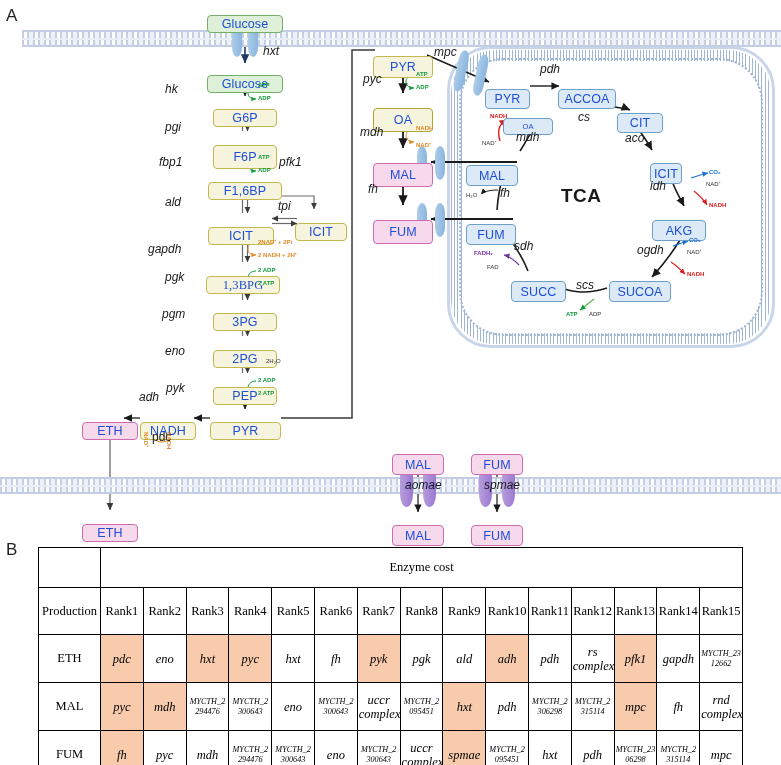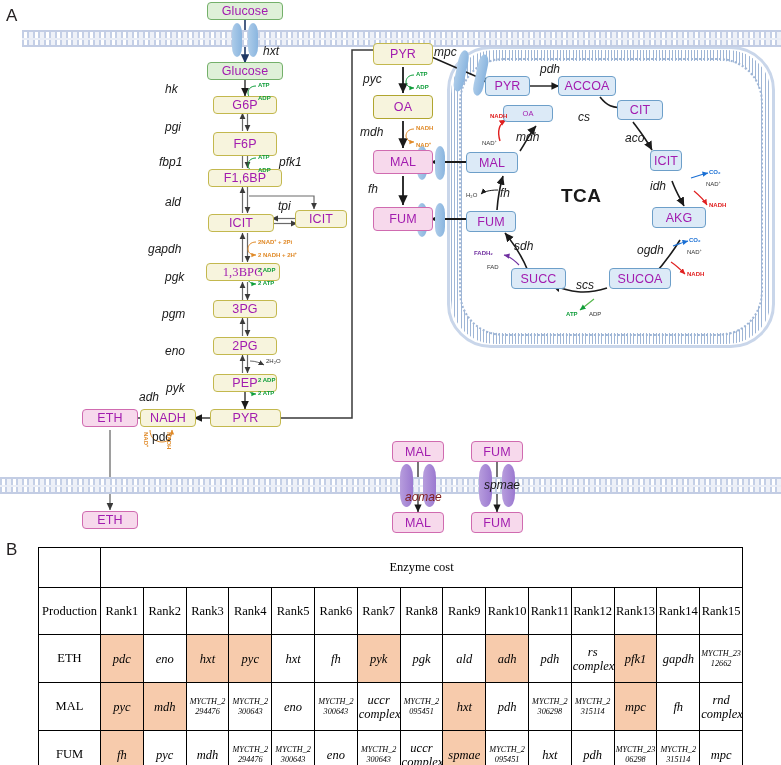--- a/index.html
+++ b/index.html
@@ -26,24 +26,25 @@
 
   
   .node {
     position: absolute;
     display: flex;
     align-items: center;
     justify-content: center;
     border-radius: 4px;
     font-size: 12.5px;
     letter-spacing: .1px;
-    color: #a21caf;
+    color: #1d4ed8;
     white-space: nowrap;
     z-index: 6;
     font-family: "Liberation Sans", sans-serif;
+    margin-top: 13px;
   }
   .n-green  { background:#dff0d8; border:1.3px solid #74b06a; }
   .n-yellow { background:#f7f4dd; border:1.3px solid #c3b84e; }
   .n-pink   { background:#f7d9ec; border:1.3px solid #d06bb0; }
   .n-blue   { background:#dceaf7; border:1.3px solid #6d9fc9; }
   .n-oa     { background:#f7f4dd; border:1.3px solid #b0a52f; }
   .n-small  { font-size: 7.5px; }
 
   
   .enz {
@@ -408,21 +409,21 @@
   <div class="enz" style="left:540px; top:62px;">pdh</div>
   <div class="enz" style="left:578px; top:110px;">cs</div>
   <div class="enz" style="left:625px; top:131px;">aco</div>
   <div class="enz" style="left:650px; top:179px;">idh</div>
   <div class="enz" style="left:637px; top:243px;">ogdh</div>
   <div class="enz" style="left:576px; top:278px;">scs</div>
   <div class="enz" style="left:514px; top:239px;">sdh</div>
   <div class="enz" style="left:500px; top:186px;">fh</div>
   <div class="enz" style="left:516px; top:130px;">mdh</div>
 
-  <div class="enz" style="left:405px; top:490px; color:#7f1d1d;">aomae</div>
+  <div class="enz" style="left:405px; top:478px; color:#0f172a;">aomae</div>
   <div class="enz" style="left:484px; top:478px; color:#1a1a1a;">spmae</div>
 
   <div class="tca-label" style="left:561px; top:185px;">TCA</div>
 
   <div class="cof cof-g" style="left:258px; top:82px;">ATP</div>
   <div class="cof cof-g" style="left:258px; top:95px;">ADP</div>
   <div class="cof cof-g" style="left:258px; top:154px;">ATP</div>
   <div class="cof cof-g" style="left:258px; top:167px;">ADP</div>
   <div class="cof cof-o" style="left:258px; top:238px;">2NAD⁺ + 2Pi</div>
   <div class="cof cof-o" style="left:258px; top:251px;">2 NADH + 2H⁺</div>

